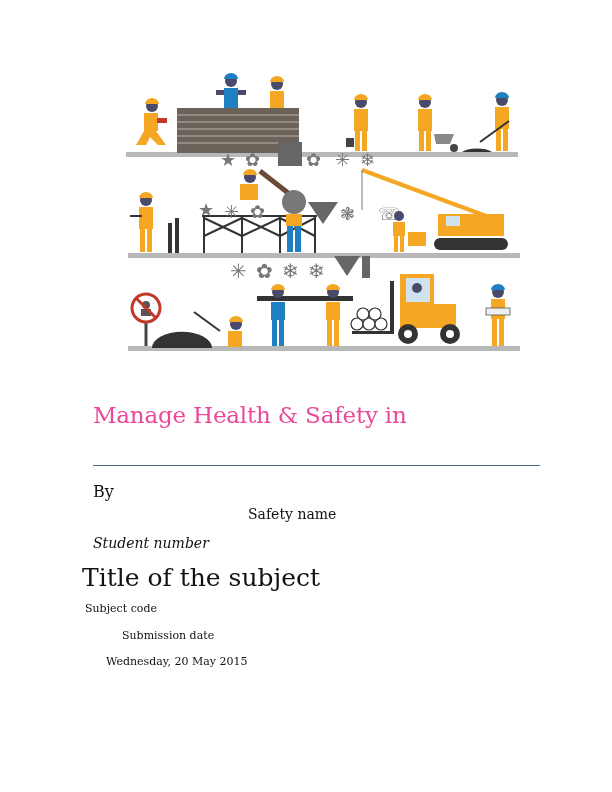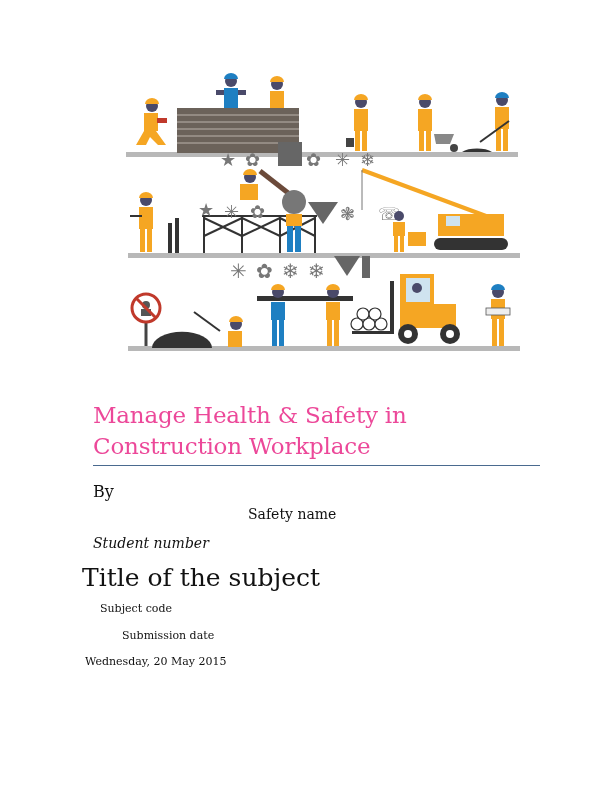--- a/index.html
+++ b/index.html
@@ -5,23 +5,23 @@
     html, body { margin: 0; padding: 0; background: #ffffff; }
     body { width: 612px; height: 792px; position: relative; overflow: hidden; font-family: "DejaVu Serif", serif; }
     .illus { position: absolute; left: 112px; top: 66px; width: 420px; height: 300px; }
     .title { position: absolute; left: 93px; top: 400px; width: 450px; color: #ec4899; font-family: "DejaVu Serif", serif; font-size: 23px; line-height: 31px; letter-spacing: -0.2px; }
     .rule { position: absolute; left: 93px; top: 465px; width: 447px; height: 0; border-top: 1px solid #4a6a8f; }
     .t { position: absolute; color: #111; font-family: "DejaVu Serif", serif; white-space: nowrap; }
     .by { left: 93px; top: 482px; font-size: 16px; }
     .sname { left: 248px; top: 506px; font-size: 14px; }
     .snum { left: 93px; top: 535px; font-size: 14px; font-style: italic; }
     .subj { left: 82px; top: 563px; font-size: 25px; }
-    .scode { left: 100px; top: 602px; font-size: 11px; }
+    .scode { left: 85px; top: 602px; font-size: 11px; }
     .sdate { left: 93px; top: 629px; font-size: 11px; margin-left: 29px; }
-    .date { left: 85px; top: 655px; font-size: 11px; }
+    .date { left: 106px; top: 655px; font-size: 11px; }
   </style>
 </head>
 <body>
 
 <div class="illus">
   <svg width="420" height="300" viewBox="0 0 420 300" xmlns="http://www.w3.org/2000/svg">
 
     <rect x="14" y="86" width="392" height="5" fill="#b8b8b8"></rect>
     <rect x="16" y="187" width="392" height="5" fill="#b8b8b8"></rect>
     <rect x="16" y="280" width="392" height="5" fill="#b8b8b8"></rect>
@@ -213,21 +213,20 @@
       <rect x="379" y="233" width="14" height="20" fill="#f5a623"></rect>
       <rect x="374" y="242" width="24" height="7" fill="#eee" stroke="#555" stroke-width="0.8"></rect>
       <rect x="380" y="253" width="5" height="27" fill="#f5a623"></rect>
         <rect x="387" y="253" width="5" height="27" fill="#f5a623"></rect>
     </g>
   </svg>
 </div>
 
 <div class="title">
   <div>Manage Health &amp; Safety in</div>
-  <div>Construction Workplace</div>
 </div>
 <div class="rule"></div>
 
 <div class="t by">By</div>
 <div class="t sname">Safety name</div>
 <div class="t snum">Student number</div>
 <div class="t subj">Title of the subject</div>
 <div class="t scode">Subject code</div>
 <div class="t sdate">Submission date</div>
 <div class="t date">Wednesday, 20 May 2015</div>

